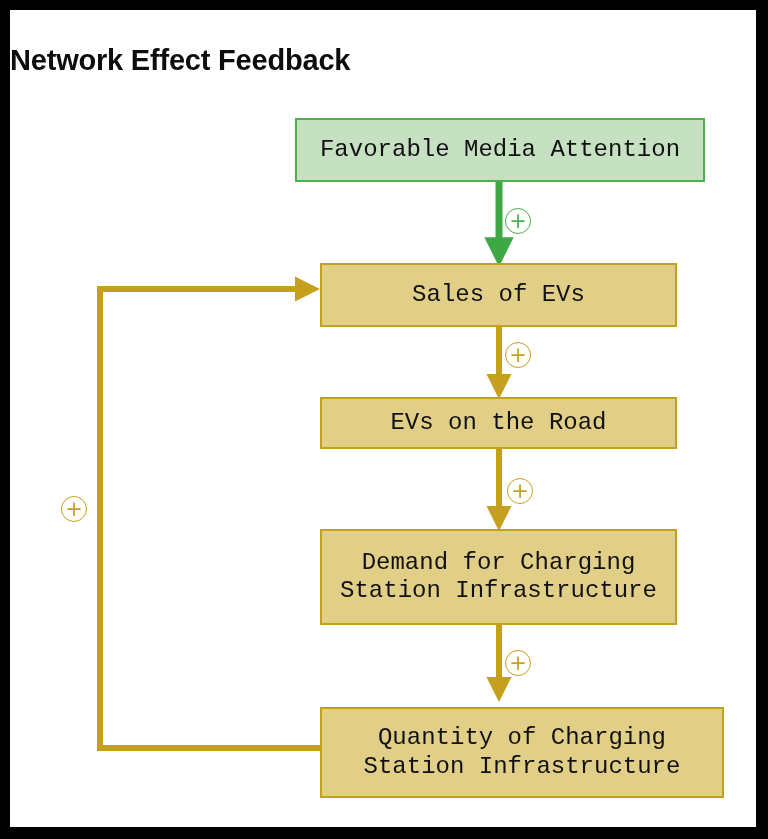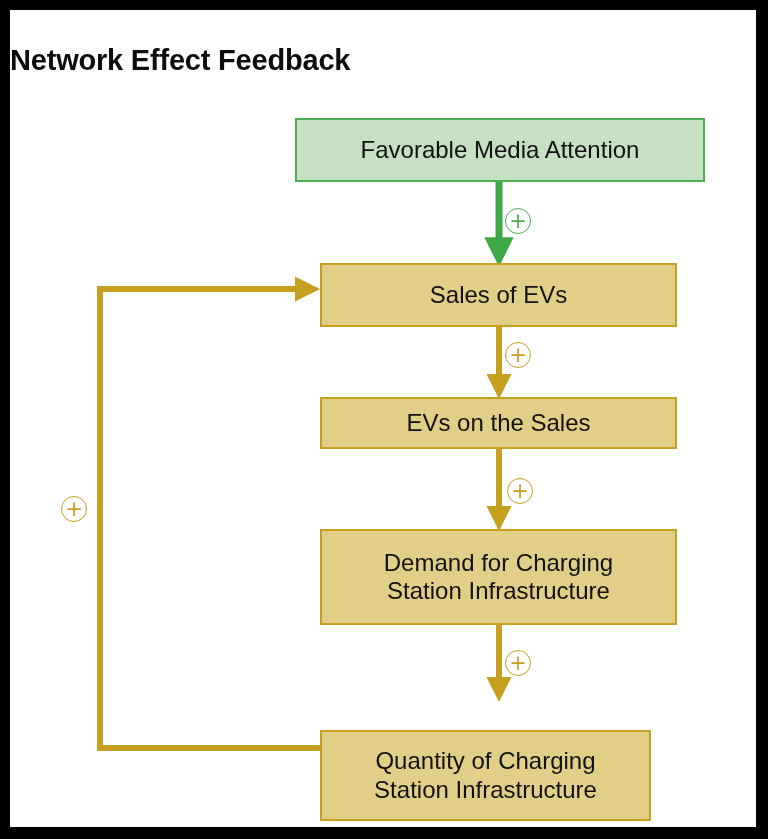--- a/index.html
+++ b/index.html
@@ -49,36 +49,37 @@
     box-sizing: border-box;
     display: flex;
     align-items: center;
     justify-content: center;
     text-align: center;
     color: #111111;
     font-size: 24px;
     line-height: 1.18;
     padding: 2px 10px;
     z-index: 3;
+    font-family: Liberation Mono, monospace;
   }
   .node-green {
     background: #c6e0c2;
     border: 2px solid #4caf50;
   }
   .node-gold {
     background: #e2cf87;
     border: 2px solid #c5a01f;
   }
 
   
   #node-media      { left: 285px; top: 108px; width: 410px; height: 64px; }
   #node-sales      { left: 310px; top: 253px; width: 357px; height: 64px; }
   #node-evsroad    { left: 310px; top: 387px; width: 357px; height: 52px; }
   #node-demand     { left: 310px; top: 519px; width: 357px; height: 96px; }
-  #node-quantity   { left: 310px; top: 720px; width: 331px; height: 91px; }
+  #node-quantity   { left: 310px; top: 697px; width: 404px; height: 91px; }
 
   
   .conn-svg {
     position: absolute;
     left: 0; top: 0;
     width: 746px;
     height: 817px;
     z-index: 1;
     pointer-events: none;
   }
@@ -137,21 +138,21 @@
 
     <div class="node node-green" id="node-media">
       <span>Favorable Media Attention</span>
     </div>
 
     <div class="node node-gold" id="node-sales">
       <span>Sales of EVs</span>
     </div>
 
     <div class="node node-gold" id="node-evsroad">
-      <span>EVs on the Sales</span>
+      <span>EVs on the Road</span>
     </div>
 
     <div class="node node-gold" id="node-demand">
       <span>
         <span>Demand for Charging</span><br>
         <span>Station Infrastructure</span>
       </span>
     </div>
 
     <div class="node node-gold" id="node-quantity">

